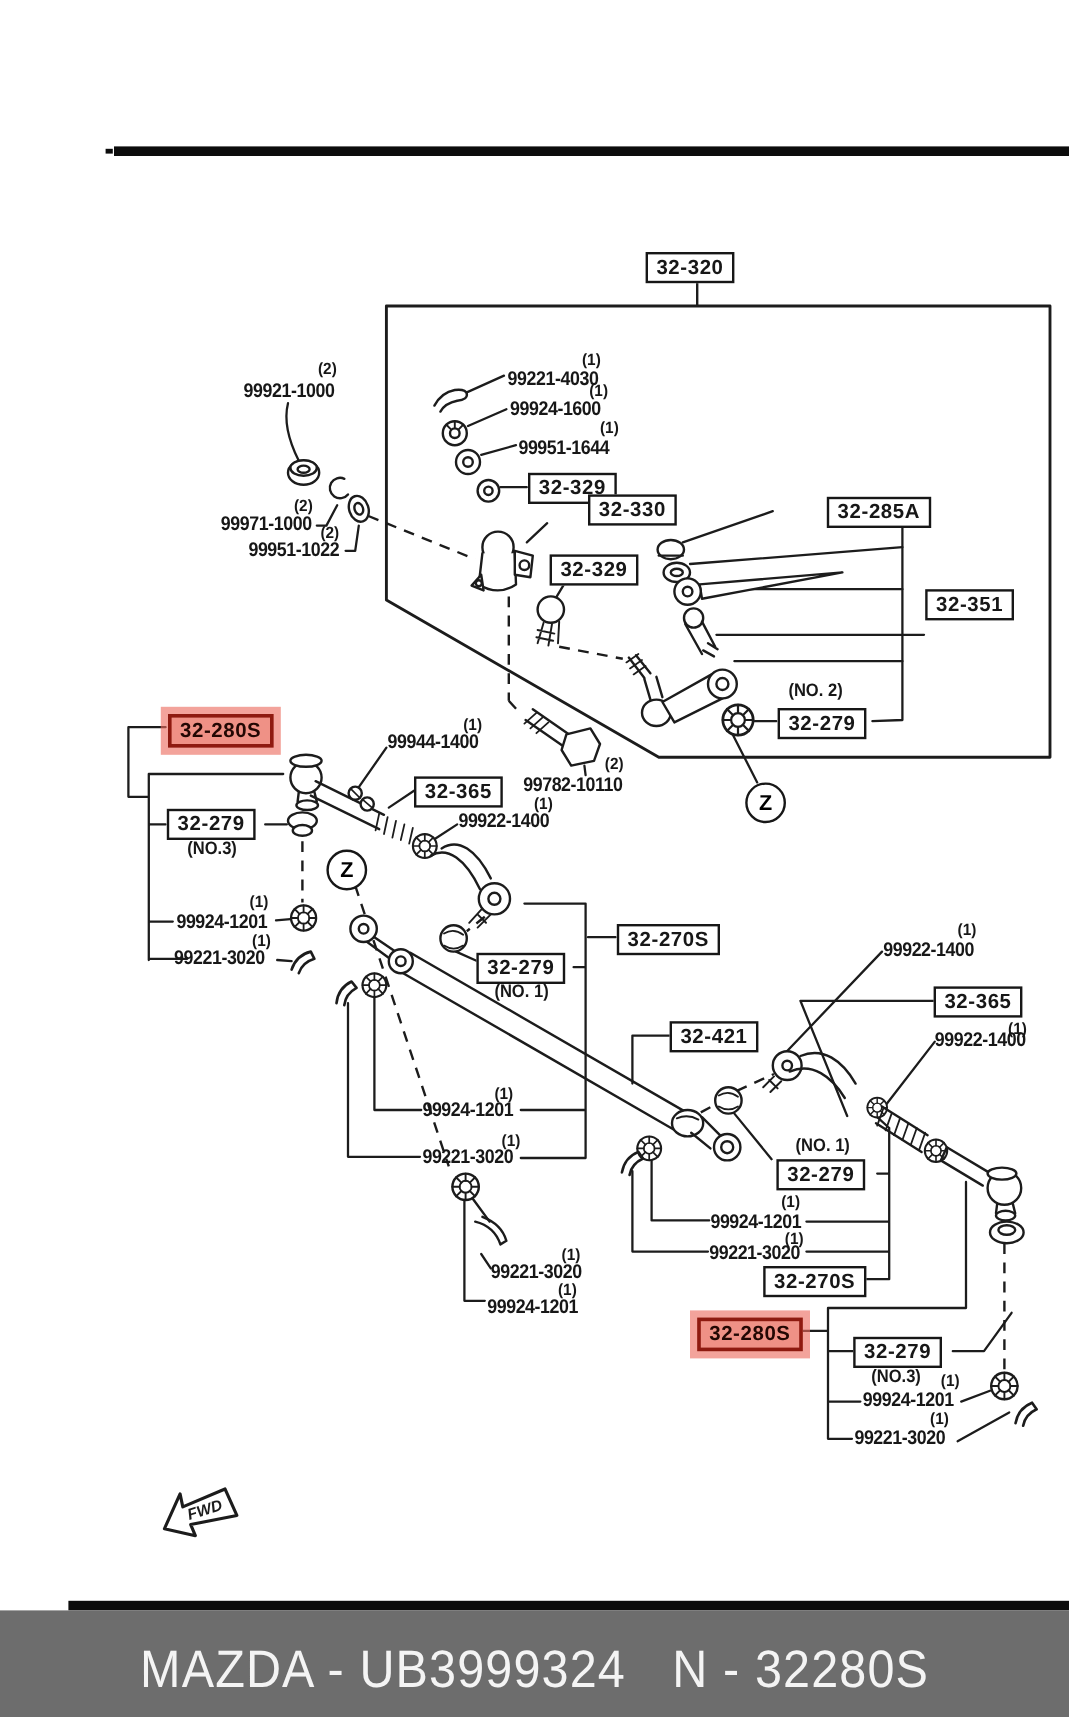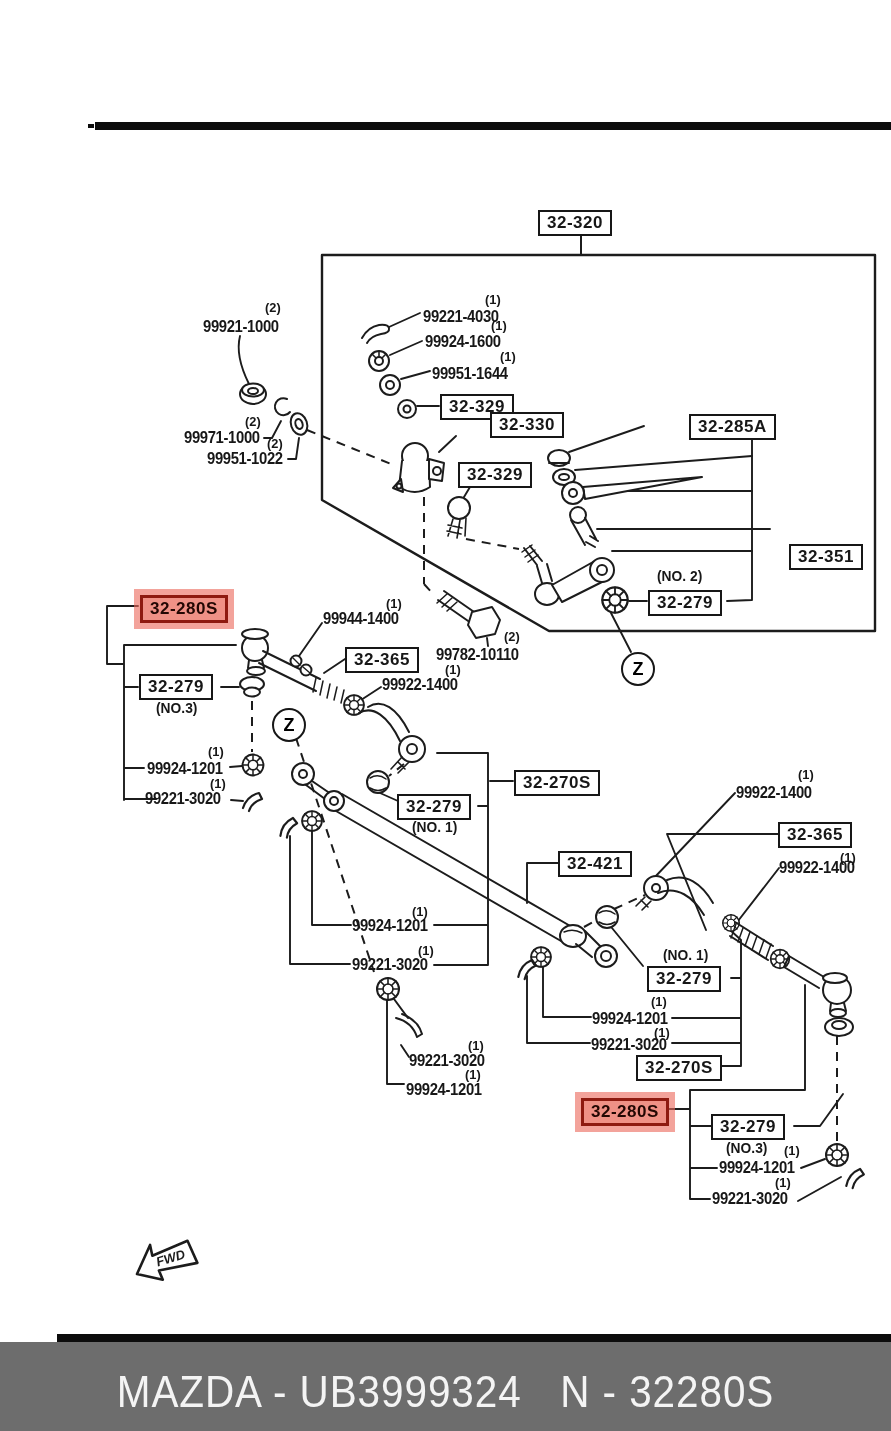--- a/index.html
+++ b/index.html
@@ -277,21 +277,21 @@
       <text x="22" y="-1" font-size="13" font-weight="bold" font-style="italic" font-family="Liberation Sans, sans-serif" fill="#1c1c1c">FWD</text>
     </g>
   </svg>
 
   <div id="label-layer">
       <div class="lbl box-label" style="left: 538px; top: 210px;">32-320</div>
       <div class="lbl box-label" style="left: 440px; top: 394px;">32-329</div>
       <div class="lbl box-label" style="left: 455px; top: 412px; margin-left: 35px;">32-330</div>
       <div class="lbl box-label" style="left: 458px; top: 462px;">32-329</div>
       <div class="lbl box-label" style="left: 645px; top: 414px; margin-left: 44px;">32-285A</div>
-      <div class="lbl box-label" style="left: 771px; top: 544px; margin-left: 18px;">32-351</div>
+      <div class="lbl box-label" style="left: 771px; top: 491px;">32-351</div>
       <div class="lbl box-label" style="left: 648px; top: 590px;">32-279</div>
       <div class="lbl box-label highlight" style="left: 140px; top: 595px;">32-280S</div>
       <div class="lbl box-label" style="left: 139px; top: 674px;">32-279</div>
       <div class="lbl box-label" style="left: 345px; top: 647px;">32-365</div>
       <div class="lbl box-label" style="left: 514px; top: 770px;">32-270S</div>
       <div class="lbl box-label" style="left: 397px; top: 794px;">32-279</div>
       <div class="lbl box-label" style="left: 558px; top: 851px;">32-421</div>
       <div class="lbl box-label" style="left: 778px; top: 822px;">32-365</div>
       <div class="lbl box-label" style="left: 647px; top: 966px;">32-279</div>
       <div class="lbl box-label" style="left: 636px; top: 1055px;">32-270S</div>

